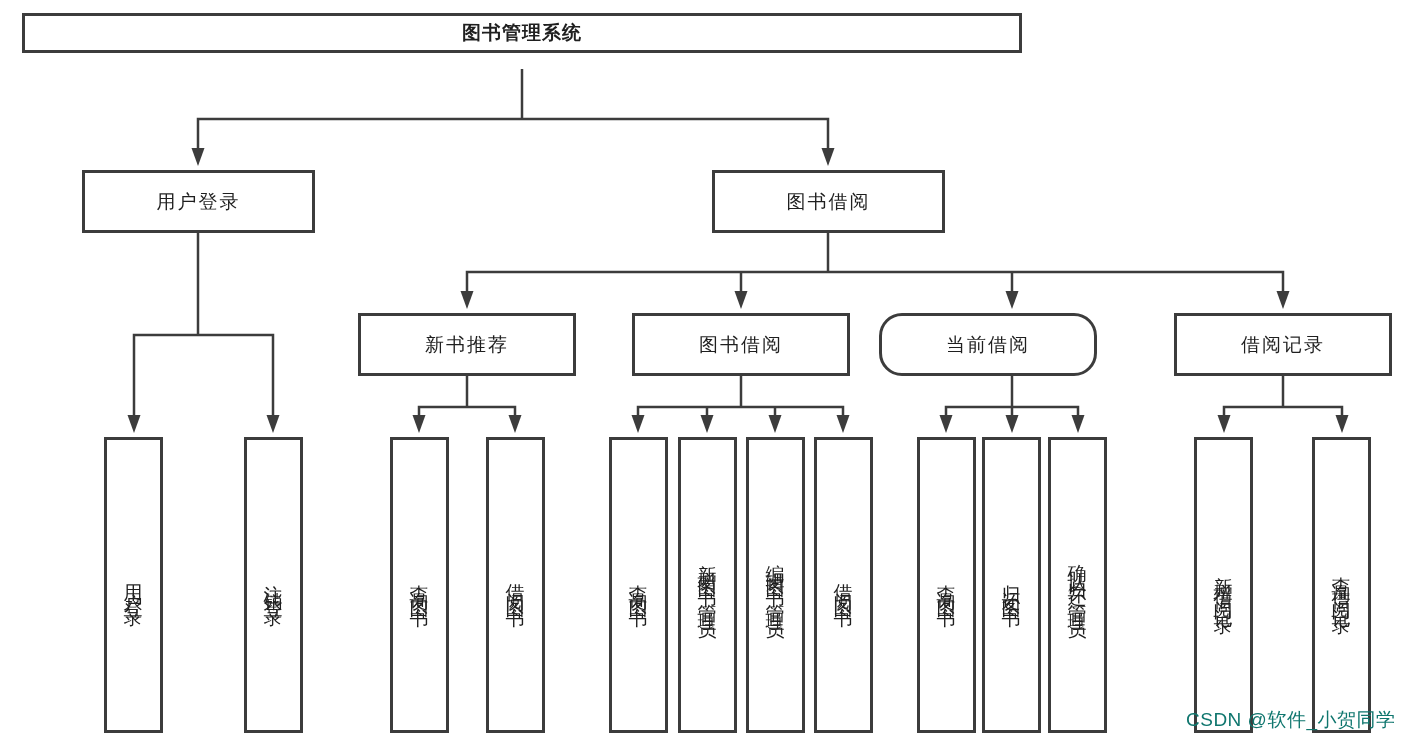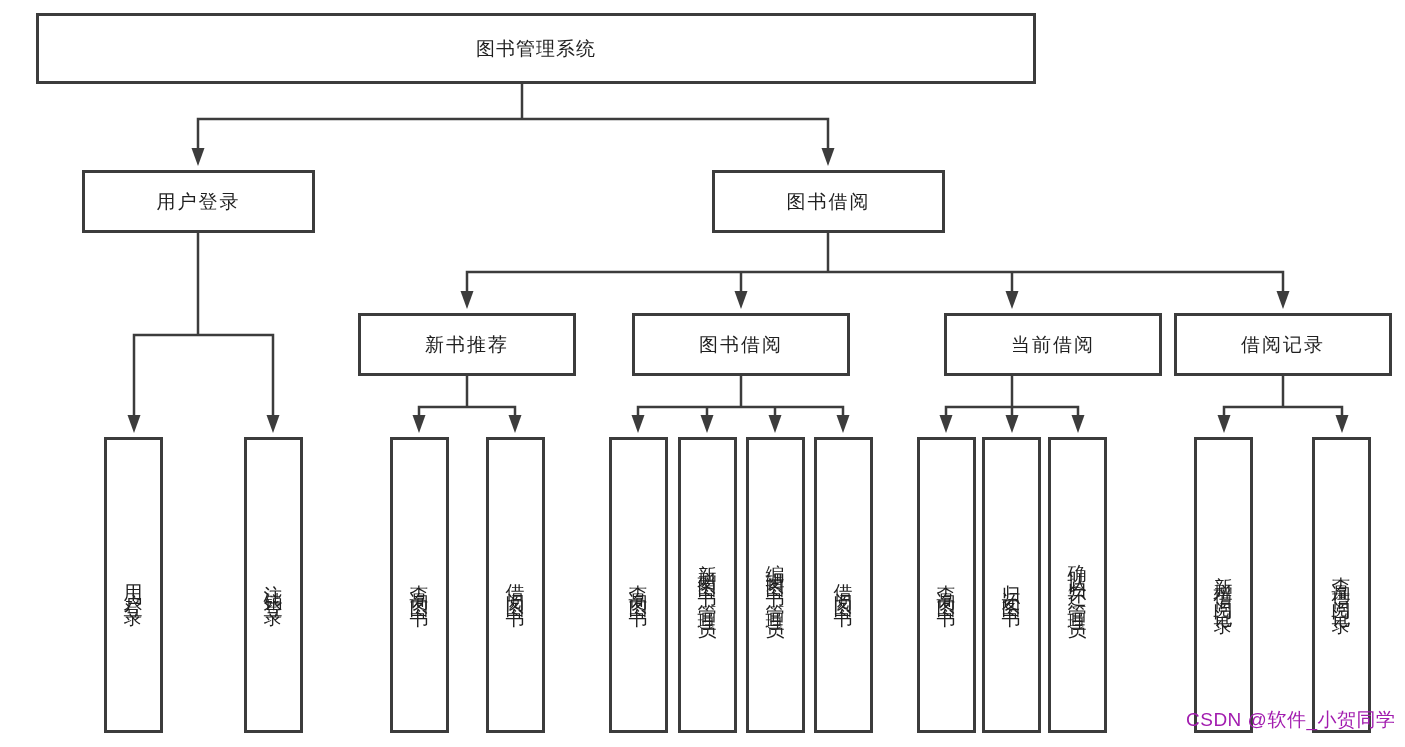--- a/index.html
+++ b/index.html
@@ -23,27 +23,27 @@
     background: #ffffff;
     display: flex;
     align-items: center;
     justify-content: center;
     color: #1f1f1f;
     font-size: 19px;
     letter-spacing: 2px;
     text-align: center;
     z-index: 2;
   }
-  .node-root   { left: 36px;  top: 13px;  width: 1000px; height: 71px; letter-spacing: 1px; }
+  .node-root   { left: 22px;  top: 13px;  width: 1000px; height: 40px; letter-spacing: 1px; font-weight: bold; }
   .node-l2-a   { left: 82px;  top: 170px; width: 233px;  height: 63px; }
   .node-l2-b   { left: 712px; top: 170px; width: 233px;  height: 63px; }
   .node-l3     { top: 313px;  width: 218px; height: 63px; }
   .node-l3-a   { left: 358px; }
   .node-l3-b   { left: 632px; }
-  .node-l3-c   { left: 944px; }
+  .node-l3-c   { left: 879px; border-radius: 23px; }
   .node-l3-d   { left: 1174px; }
   .vnode {
     position: absolute;
     top: 437px;
     width: 59px;
     height: 296px;
     border: 3px solid #3c3c3c;
     background: #ffffff;
     display: flex;
     align-items: center;
@@ -63,21 +63,21 @@
   .v-g2-1 { left: 390px; }  .v-g2-2 { left: 486px; }
   .v-g3-1 { left: 609px; }  .v-g3-2 { left: 678px; }
   .v-g3-3 { left: 746px; }  .v-g3-4 { left: 814px; }
   .v-g4-1 { left: 917px; }  .v-g4-2 { left: 982px; }  .v-g4-3 { left: 1048px; }
   .v-g5-1 { left: 1194px; } .v-g5-2 { left: 1312px; }
   .watermark {
     position: absolute;
     left: 1186px;
     top: 707px;
     font-size: 19px;
-    color: #a21caf;
+    color: #0f766e;
     letter-spacing: 0.5px;
     white-space: nowrap;
     z-index: 5;
   }
   svg line, svg polyline { stroke: #3c3c3c; stroke-width: 2.5; fill: none; }
   svg polygon { fill: #3c3c3c; stroke: none; }
 </style>
 </head>
 <body>
 

